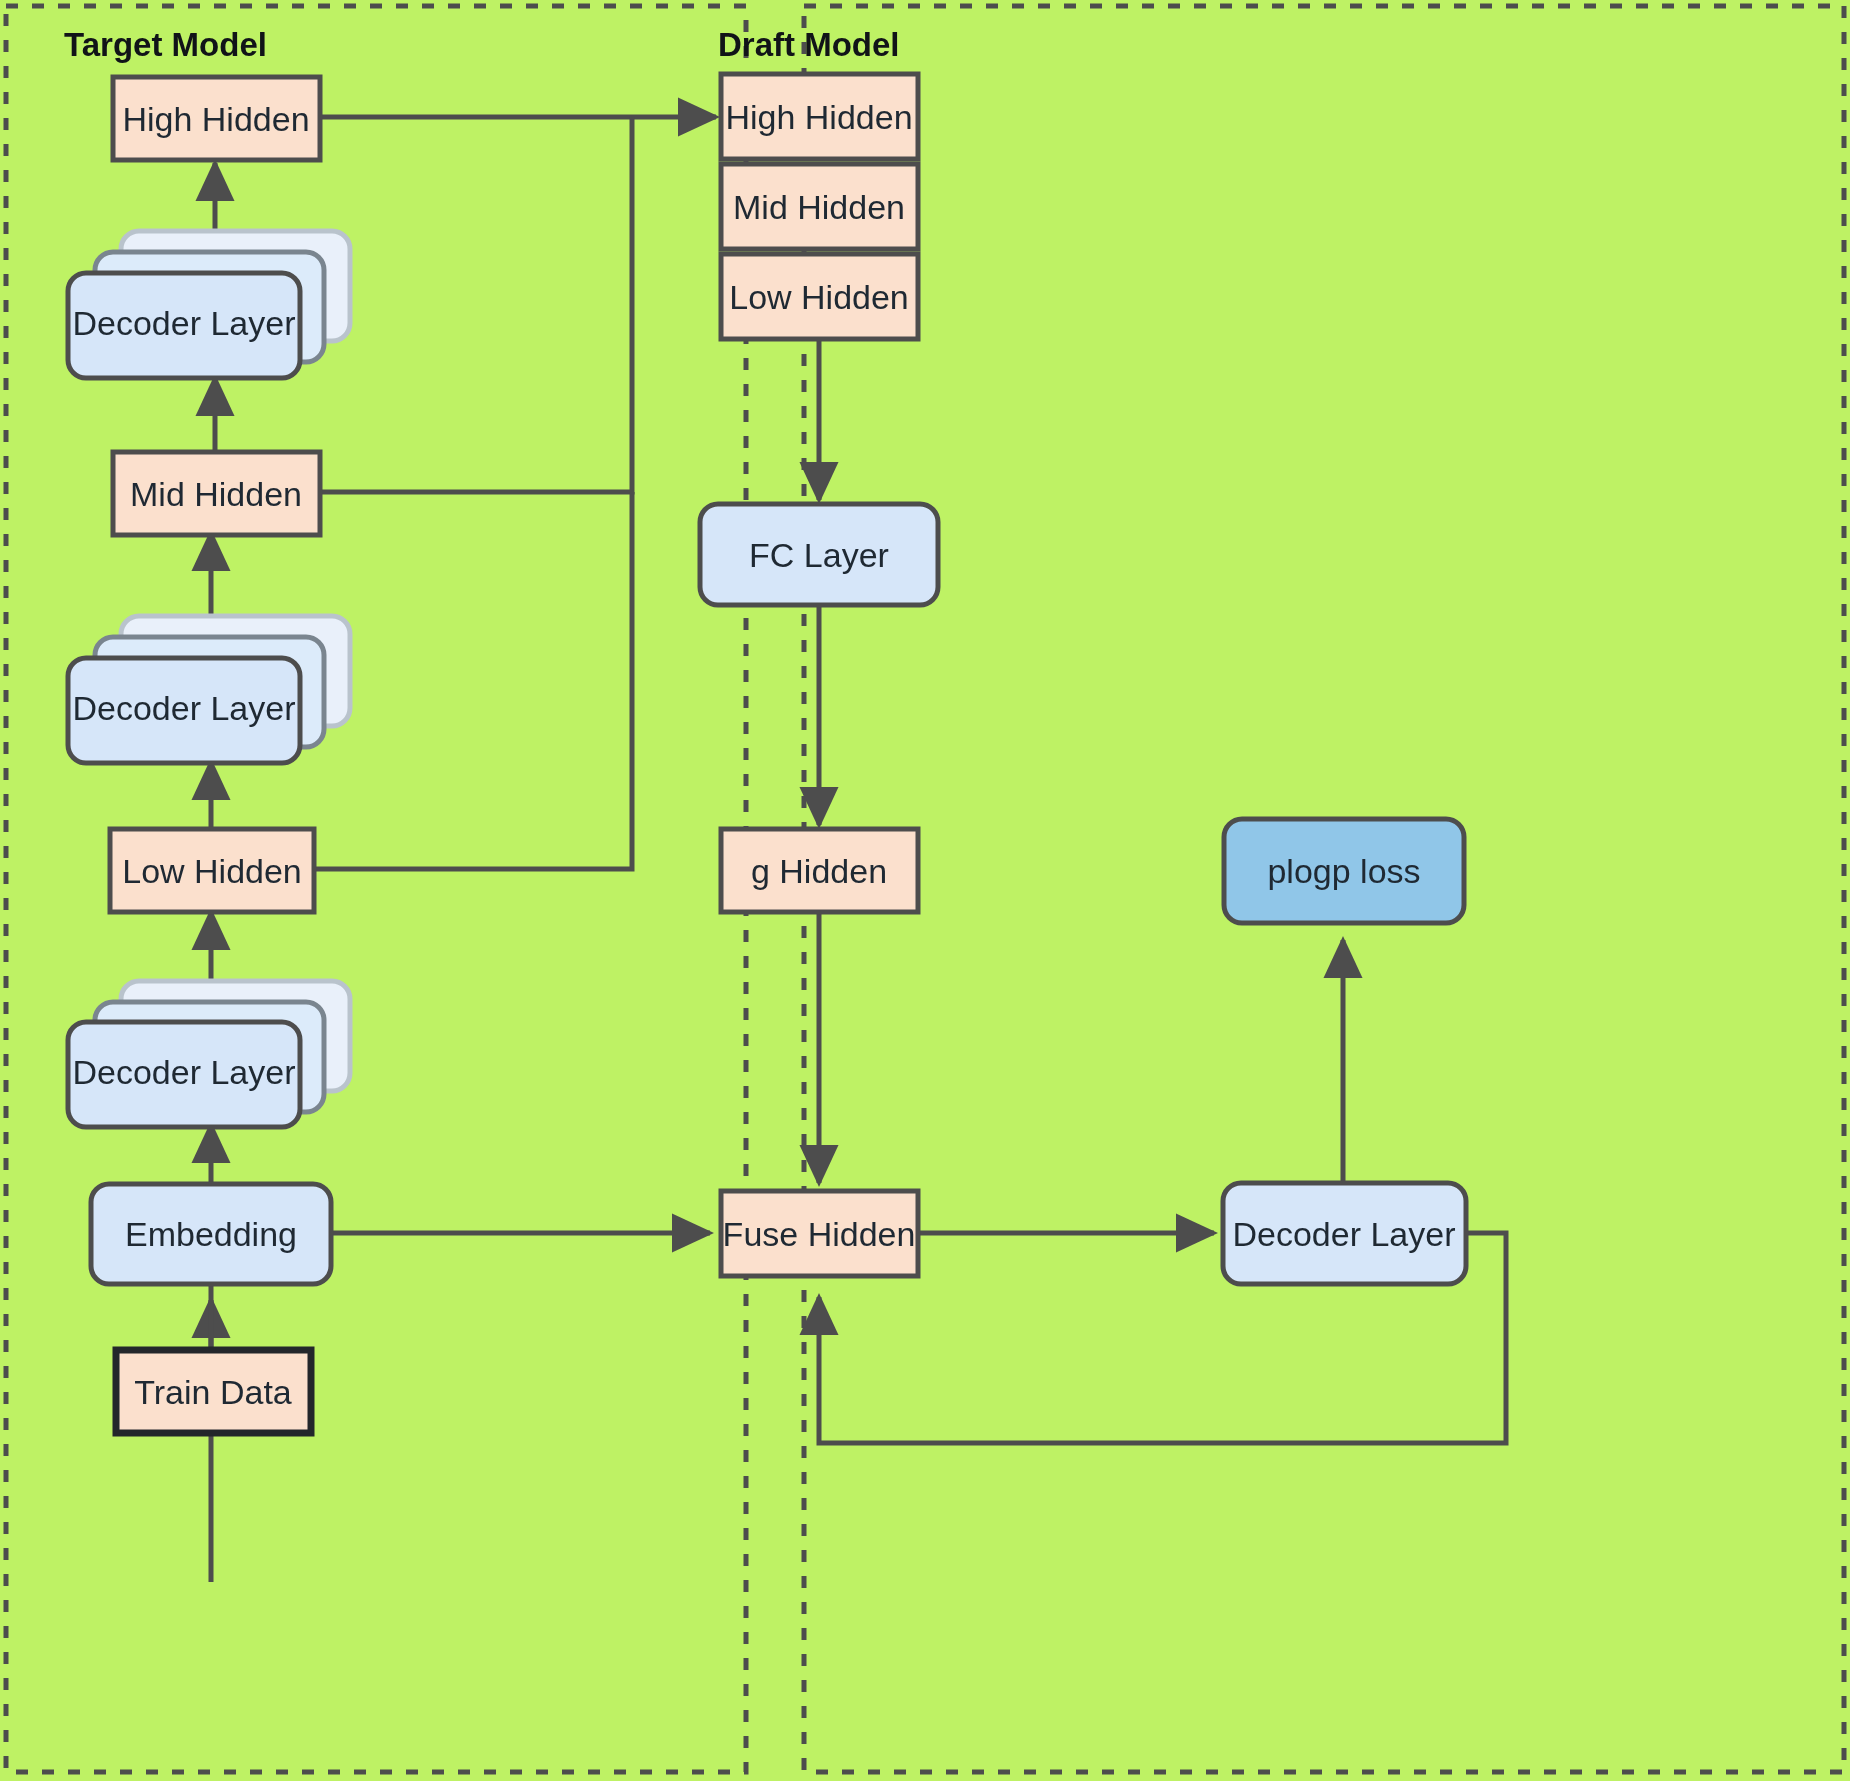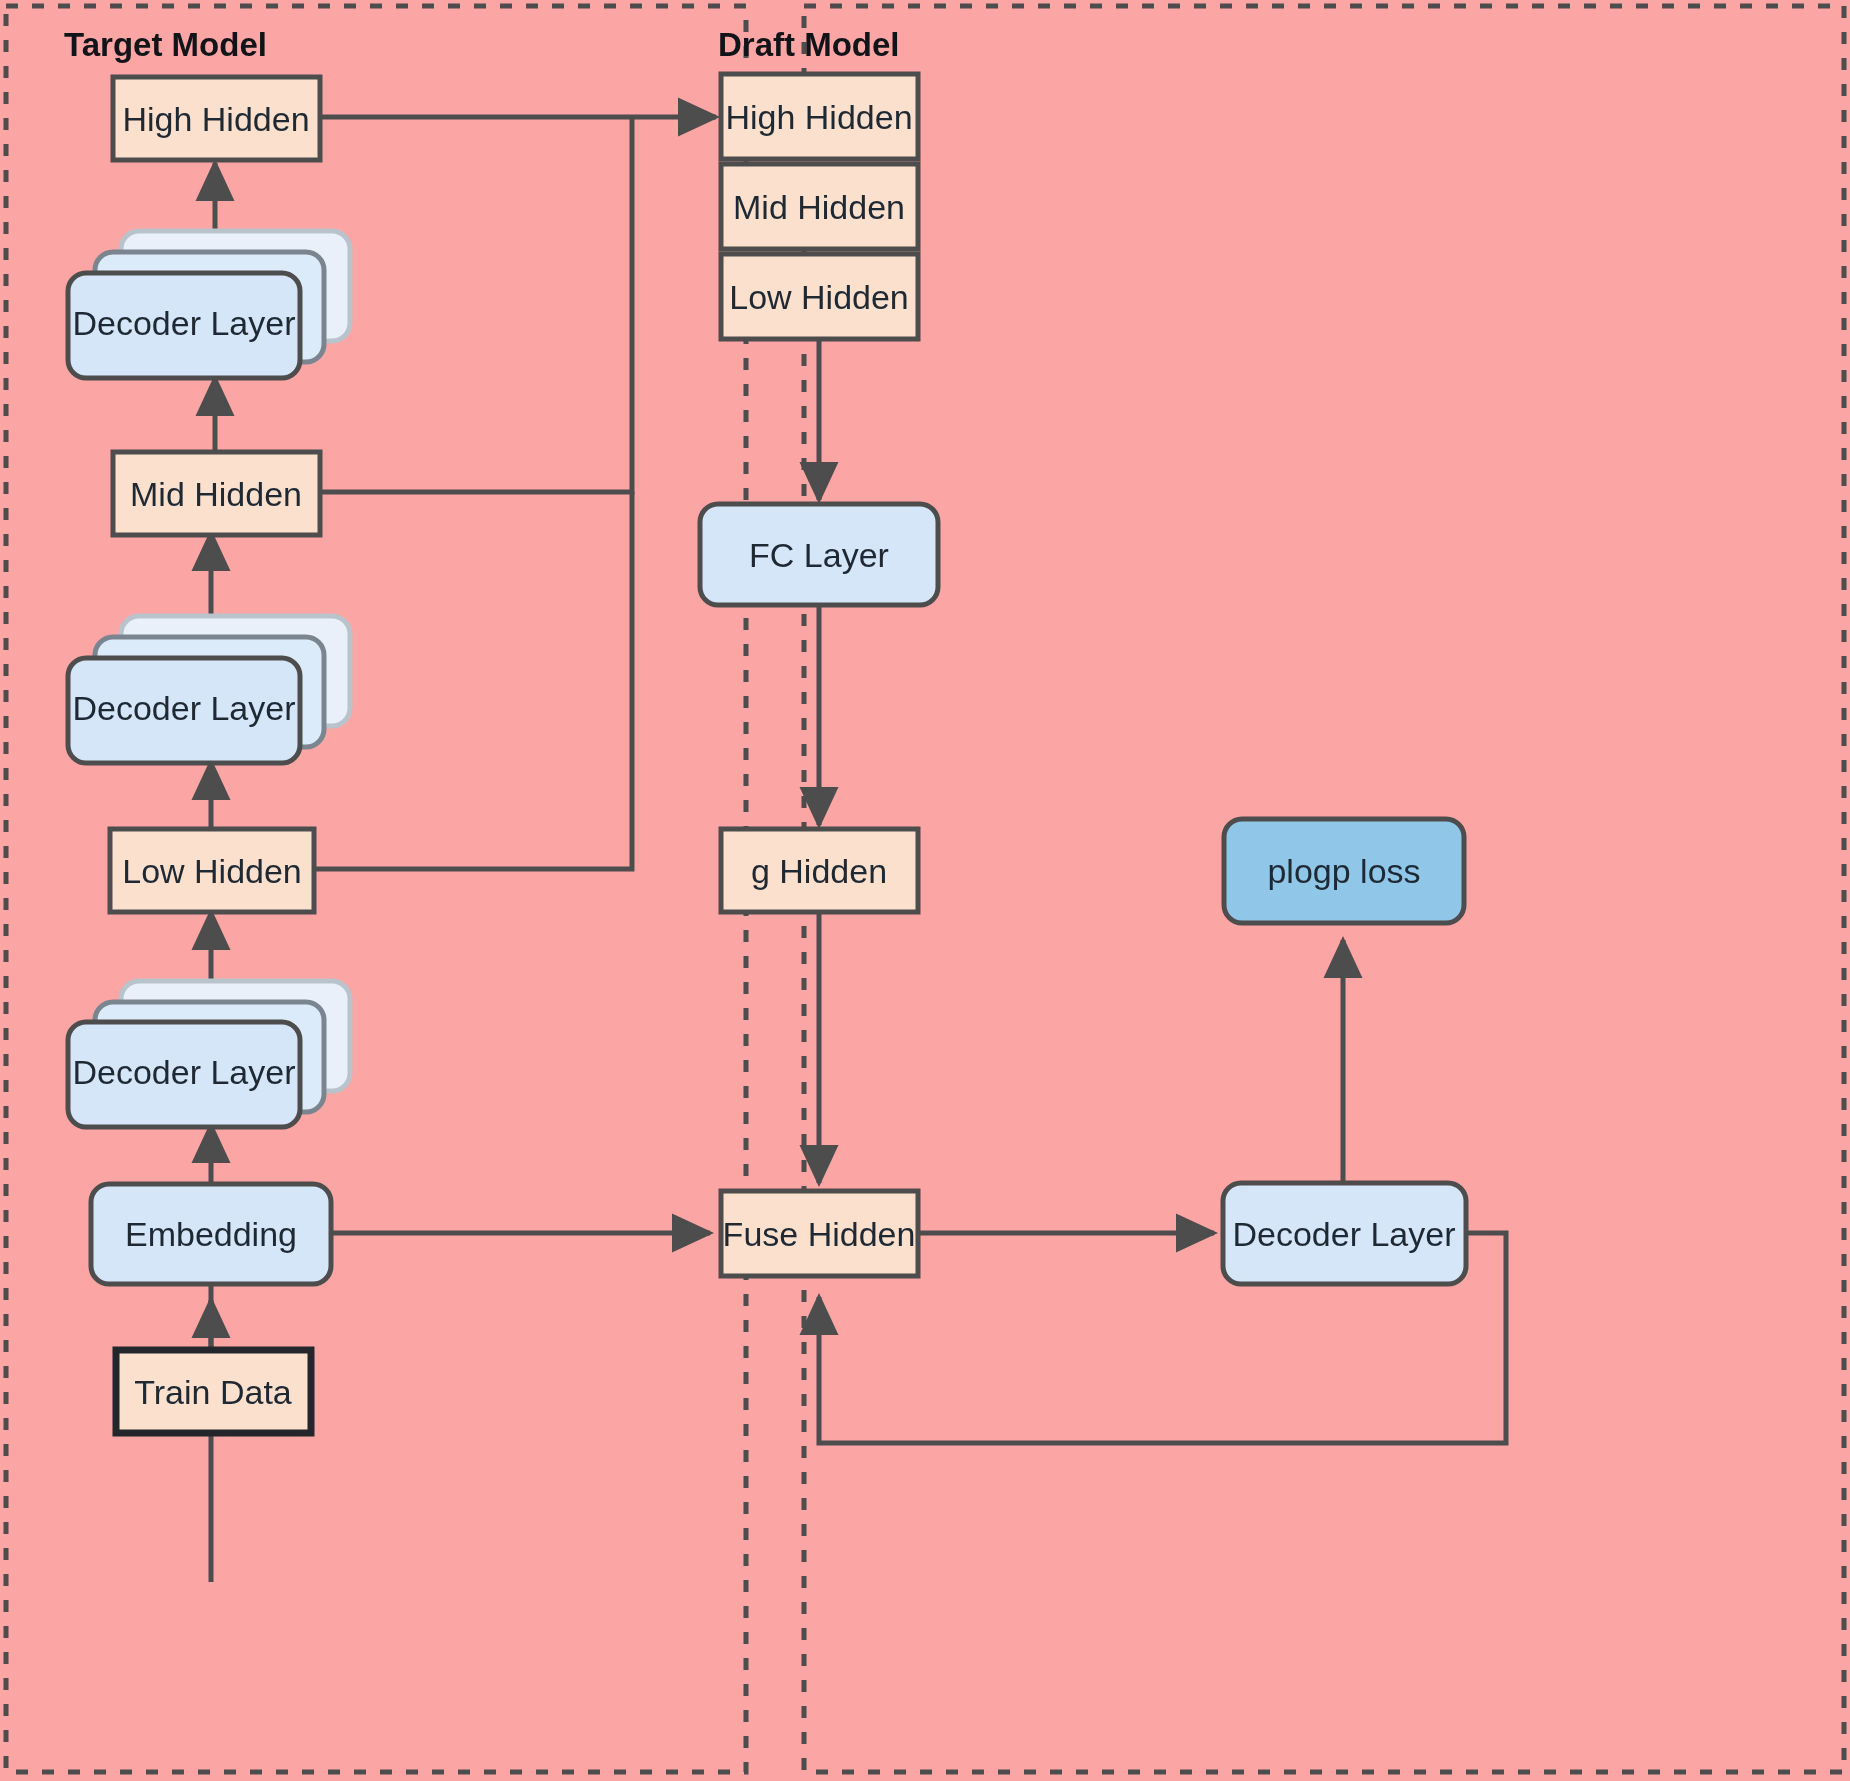--- a/index.html
+++ b/index.html
@@ -10,21 +10,21 @@
   body {
     width: 1850px;
     height: 1781px;
     font-family: "Liberation Sans", sans-serif;
     overflow: hidden;
   }
   #diagram-root {
     position: relative;
     width: 1850px;
     height: 1781px;
-    background: #fca5a5;
+    background: #bef264;
     text-decoration: underline;
   }
   svg#diagram {
     display: block;
     width: 1850px;
     height: 1781px;
   }
   .node-label {
     font-family: "Liberation Sans", sans-serif;
     font-size: 34px;

